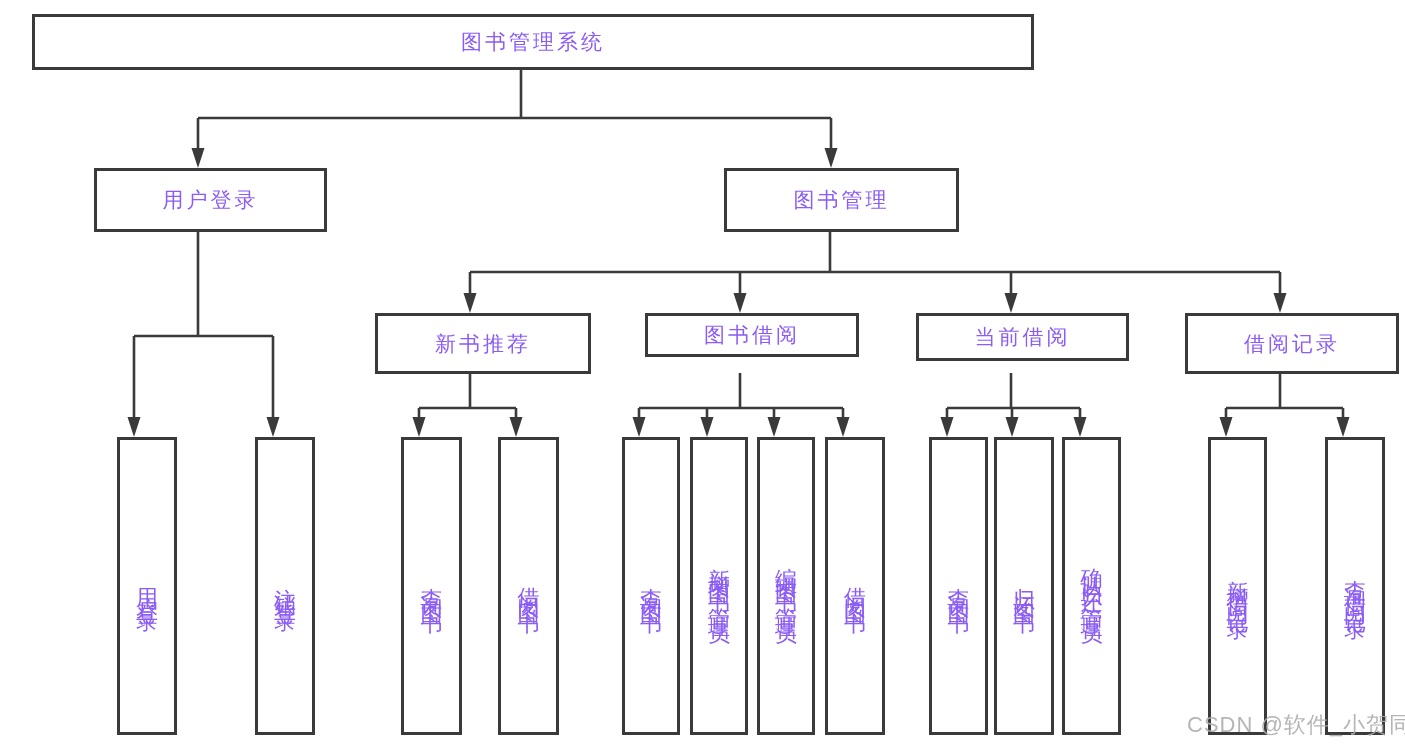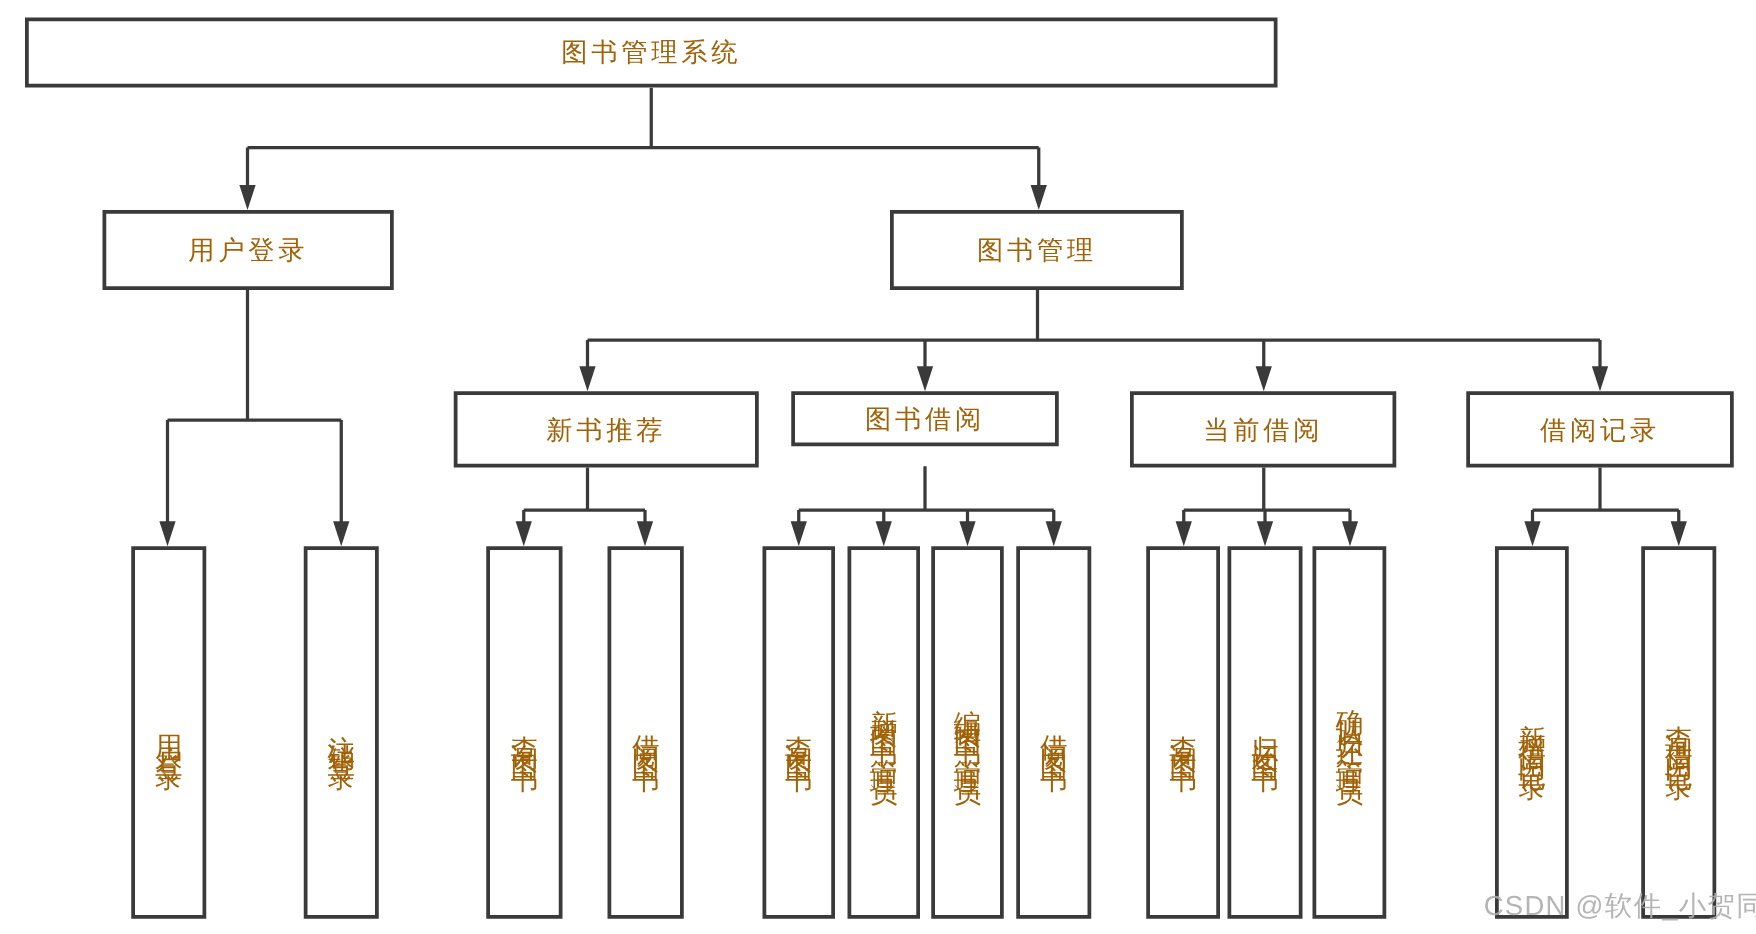--- a/index.html
+++ b/index.html
@@ -13,21 +13,22 @@
   .wires {
     position:absolute; left:0; top:0; width:1405px; height:747px;
   }
   .box {
     position:absolute;
     background:#ffffff;
     border:3px solid #3a3a3a;
     display:flex;
     align-items:center;
     justify-content:center;
-    color:#a16207;
+    color:#8b5cf6;
+    margin-left:12px;
   }
   .hbox { font-size:21px; letter-spacing:3px; }
   .leaf span {
     writing-mode:vertical-rl;
     text-orientation:mixed;
     font-size:22px;
     letter-spacing:8px;
     line-height:1;
     white-space:nowrap;
   }
@@ -72,27 +73,27 @@
   <span>图书管理系统</span>
 </div>
 
 <div class="box hbox" style="left:82px;top:168px;width:233px;height:64px;">
   <span>用户登录</span>
 </div>
 <div class="box hbox" style="left:712px;top:168px;width:235px;height:64px;">
   <span>图书管理</span>
 </div>
 
-<div class="box hbox" style="left:363px;top:313px;width:244px;height:61px;">
+<div class="box hbox" style="left:363px;top:313px;width:216px;height:61px;">
   <span>新书推荐</span>
 </div>
 <div class="box hbox" style="left:633px;top:313px;width:214px;height:44px;">
   <span>图书借阅</span>
 </div>
-<div class="box hbox" style="left:904px;top:313px;width:213px;height:61px;">
+<div class="box hbox" style="left:904px;top:313px;width:213px;height:48px;">
   <span>当前借阅</span>
 </div>
 <div class="box hbox" style="left:1173px;top:313px;width:214px;height:61px;">
   <span>借阅记录</span>
 </div>
 
 <div class="box leaf" style="left:105px;top:437px;width:60px;height:298px;">
   <span>用户登录</span>
 </div>
 <div class="box leaf" style="left:243px;top:437px;width:60px;height:298px;">

